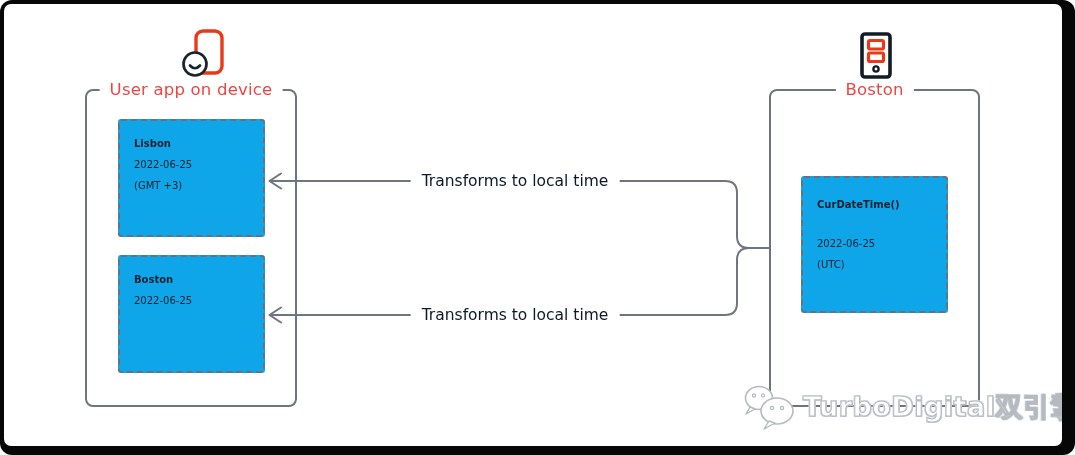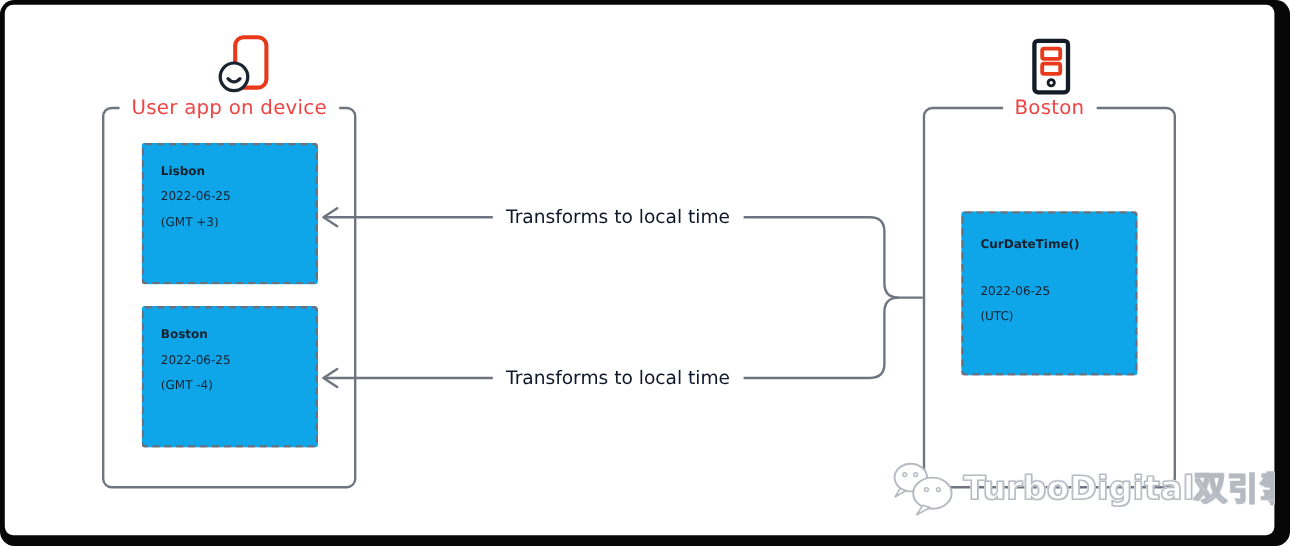--- a/index.html
+++ b/index.html
@@ -115,21 +115,20 @@
 
     <div class="dashed-box box-lisbon">
       <span class="box-title">Lisbon</span>
       <span class="box-line">2022-06-25</span>
       <span class="box-line">(GMT +3)</span>
     </div>
 
     <div class="dashed-box box-boston">
       <span class="box-title">Boston</span>
       <span class="box-line">2022-06-25</span>
-      <span class="box-line">(GMT -4)</span>
     </div>
 
     <div class="dashed-box box-server">
       <span class="box-title">CurDateTime()</span>
       <span class="box-line">2022-06-25</span>
       <span class="box-line">(UTC)</span>
     </div>
 
     <svg class="lines" viewBox="0 0 1058 442">
       <path d="M266 177 H721 Q733 177 733 189 V232 Q733 244 745 244 H765" fill="none" stroke="#6E7580" stroke-width="2"></path>

